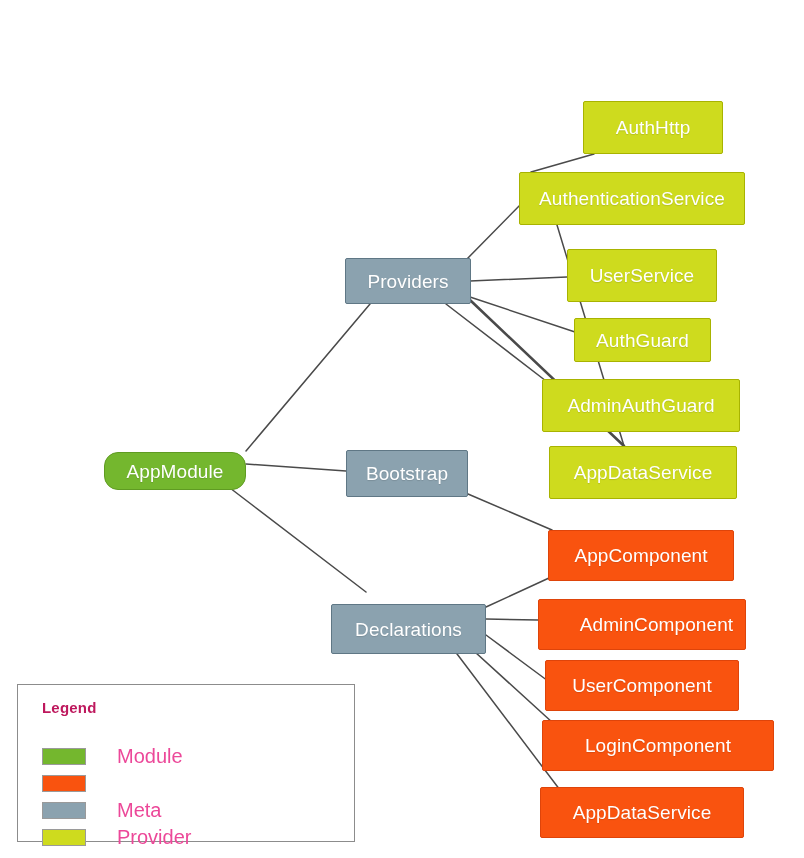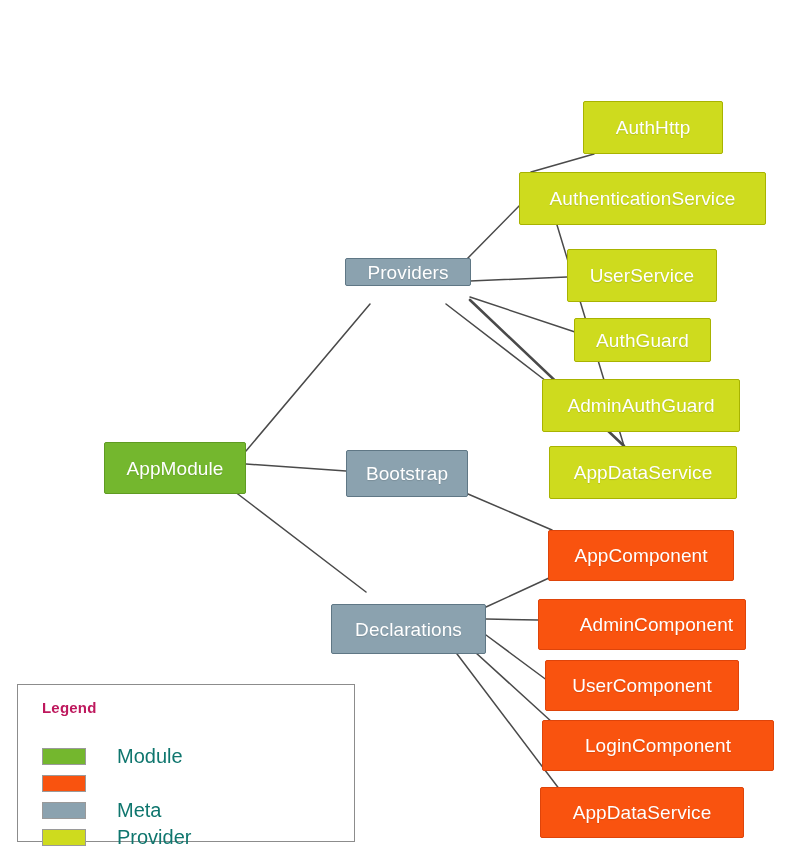--- a/index.html
+++ b/index.html
@@ -93,21 +93,21 @@
   .legend-swatch {
     width: 44px;
     height: 17px;
     box-sizing: border-box;
     border: 1.5px solid #9a9a9a;
     flex: 0 0 auto;
   }
   .legend-text {
     margin-left: 31px;
     font-size: 20px;
-    color: #0f766e;
+    color: #ec4899;
     white-space: nowrap;
     line-height: 1;
   }
 </style>
 </head>
 <body>
 
 <div id="canvas">
 
   <svg id="edges" viewBox="0 0 804 858" xmlns="http://www.w3.org/2000/svg">
@@ -126,39 +126,39 @@
       <line x1="486" y1="619" x2="538" y2="620" stroke="#4a4a4a" stroke-width="1.5" stroke-linecap="round"></line>
       <line x1="486" y1="635" x2="548" y2="681" stroke="#4a4a4a" stroke-width="1.5" stroke-linecap="round"></line>
       <line x1="464" y1="642" x2="553" y2="723" stroke="#4a4a4a" stroke-width="1.5" stroke-linecap="round"></line>
       <line x1="448" y1="642" x2="560" y2="790" stroke="#4a4a4a" stroke-width="1.5" stroke-linecap="round"></line>
     </svg>
 
   <div id="nodes-layer">
       <div class="node provider" style="left: 583px; top: 101px; width: 140px; height: 53px;">
         <span class="node-label">AuthHttp</span>
       </div>
-      <div class="node provider" style="left: 519px; top: 172px; width: 247px; height: 53px;">
+      <div class="node provider" style="left: 519px; top: 172px; width: 226px; height: 53px;">
         <span class="node-label">AuthenticationService</span>
       </div>
-      <div class="node meta" style="left: 345px; top: 258px; width: 126px; height: 28px;">
+      <div class="node meta" style="left: 345px; top: 258px; width: 126px; height: 46px;">
         <span class="node-label">Providers</span>
       </div>
       <div class="node provider" style="left: 567px; top: 249px; width: 150px; height: 53px;">
         <span class="node-label">UserService</span>
       </div>
       <div class="node provider" style="left: 574px; top: 318px; width: 137px; height: 44px;">
         <span class="node-label">AuthGuard</span>
       </div>
       <div class="node provider" style="left: 542px; top: 379px; width: 198px; height: 53px;">
         <span class="node-label">AdminAuthGuard</span>
       </div>
       <div class="node provider" style="left: 549px; top: 446px; width: 188px; height: 53px; text-align: right;">
         <span class="node-label">AppDataService</span>
       </div>
-      <div class="node module" style="left: 104px; top: 442px; width: 142px; height: 52px;">
+      <div class="node module" style="left: 104px; top: 452px; width: 142px; height: 38px; border-radius: 14px;">
         <span class="node-label">AppModule</span>
       </div>
       <div class="node meta" style="left: 346px; top: 450px; width: 122px; height: 47px;">
         <span class="node-label">Bootstrap</span>
       </div>
       <div class="node component" style="left: 548px; top: 530px; width: 186px; height: 51px;">
         <span class="node-label">AppComponent</span>
       </div>
       <div class="node meta" style="left: 331px; top: 604px; width: 155px; height: 50px;">
         <span class="node-label">Declarations</span>

